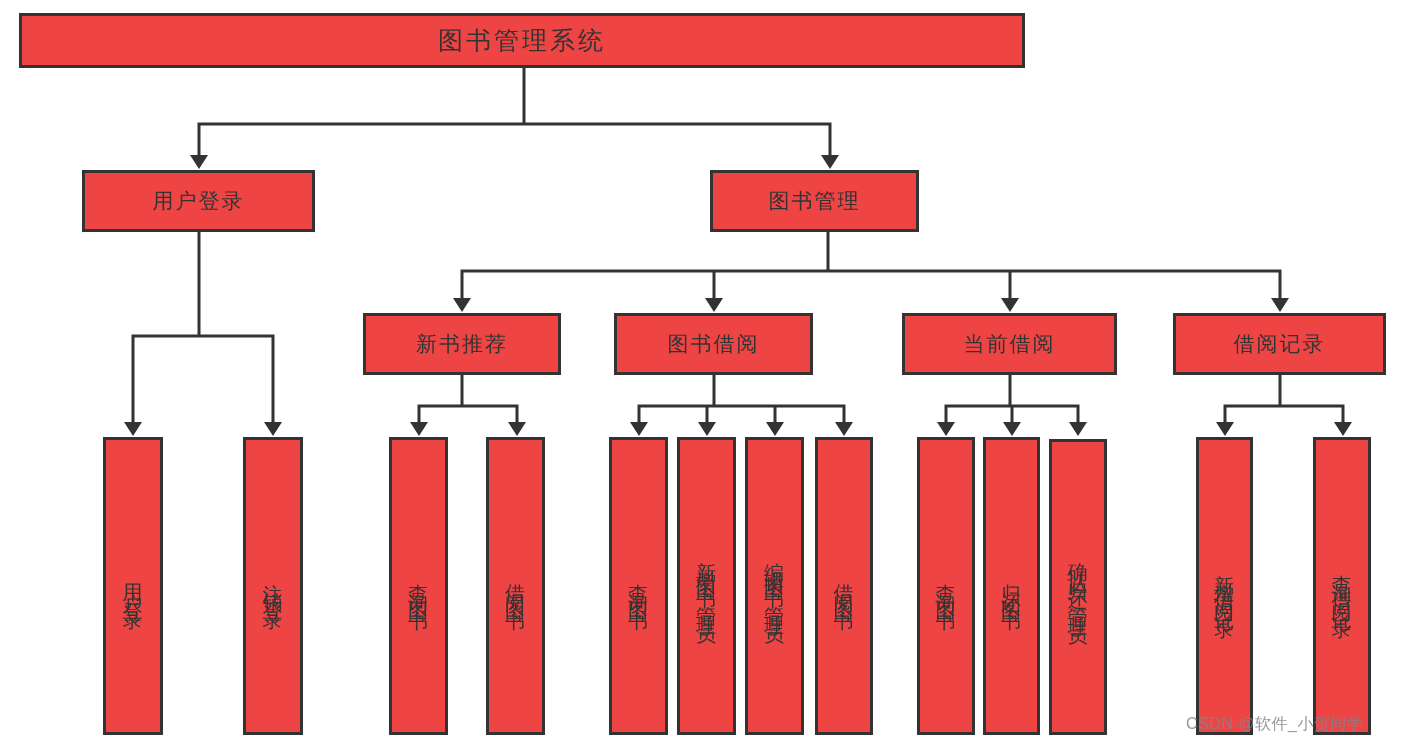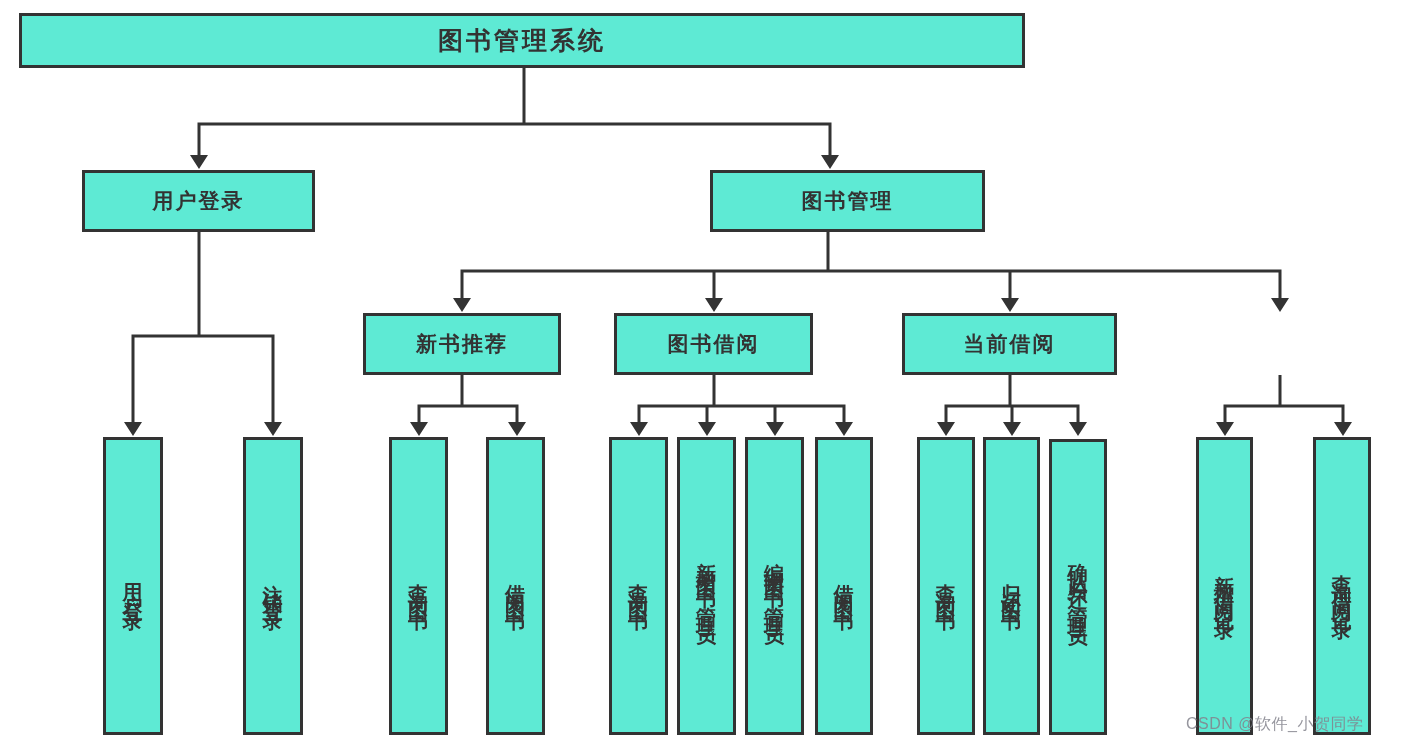--- a/index.html
+++ b/index.html
@@ -9,26 +9,25 @@
     background:#ffffff;
     font-family:"Liberation Sans", sans-serif;
     color:#333333;
     overflow:hidden;
   }
   .connectors{position:absolute;left:0;top:0;z-index:1;}
   .node{
     position:absolute;
     box-sizing:border-box;
     border:3px solid #333333;
-    background:#5eead4;
+    background:#ef4444;
     display:flex;
     align-items:center;
     justify-content:center;
     z-index:2;
-    font-weight:bold;
   }
   .hlabel{
     font-size:21px;
     letter-spacing:2px;
     white-space:nowrap;
     color:#333333;
   }
   .root-label{font-size:25px;letter-spacing:3px;}
   .vbox .vlabel{
     writing-mode:vertical-rl;
@@ -87,32 +86,35 @@
       M1334 422 h18 L1343 436 z"></path>
   </svg>
 
   <div class="node" style="left:19px;top:13px;width:1006px;height:55px;">
     <span class="hlabel root-label">图书管理系统</span>
   </div>
 
   <div class="node" style="left:82px;top:170px;width:233px;height:62px;">
     <span class="hlabel">用户登录</span>
   </div>
-  <div class="node" style="left:710px;top:170px;width:275px;height:62px;">
+  <div class="node" style="left:710px;top:170px;width:209px;height:62px;">
     <span class="hlabel">图书管理</span>
   </div>
 
   <div class="node" style="left:614px;top:313px;width:199px;height:62px;">
     <span class="hlabel">图书借阅</span>
   </div>
   <div class="node" style="left:363px;top:313px;width:198px;height:62px;">
     <span class="hlabel">新书推荐</span>
   </div>
   <div class="node" style="left:902px;top:313px;width:215px;height:62px;text-align:right;">
     <span class="hlabel">当前借阅</span>
+  </div>
+  <div class="node" style="left:1173px;top:313px;width:213px;height:62px;">
+    <span class="hlabel">借阅记录</span>
   </div>
 
   <div class="node vbox" style="left:103px;top:437px;width:60px;height:298px;">
     <span class="vlabel">用户登录</span>
   </div>
   <div class="node vbox" style="left:243px;top:437px;width:60px;height:298px;">
     <span class="vlabel">注销登录</span>
   </div>
 
   <div class="node vbox" style="left:389px;top:437px;width:59px;height:298px;">

